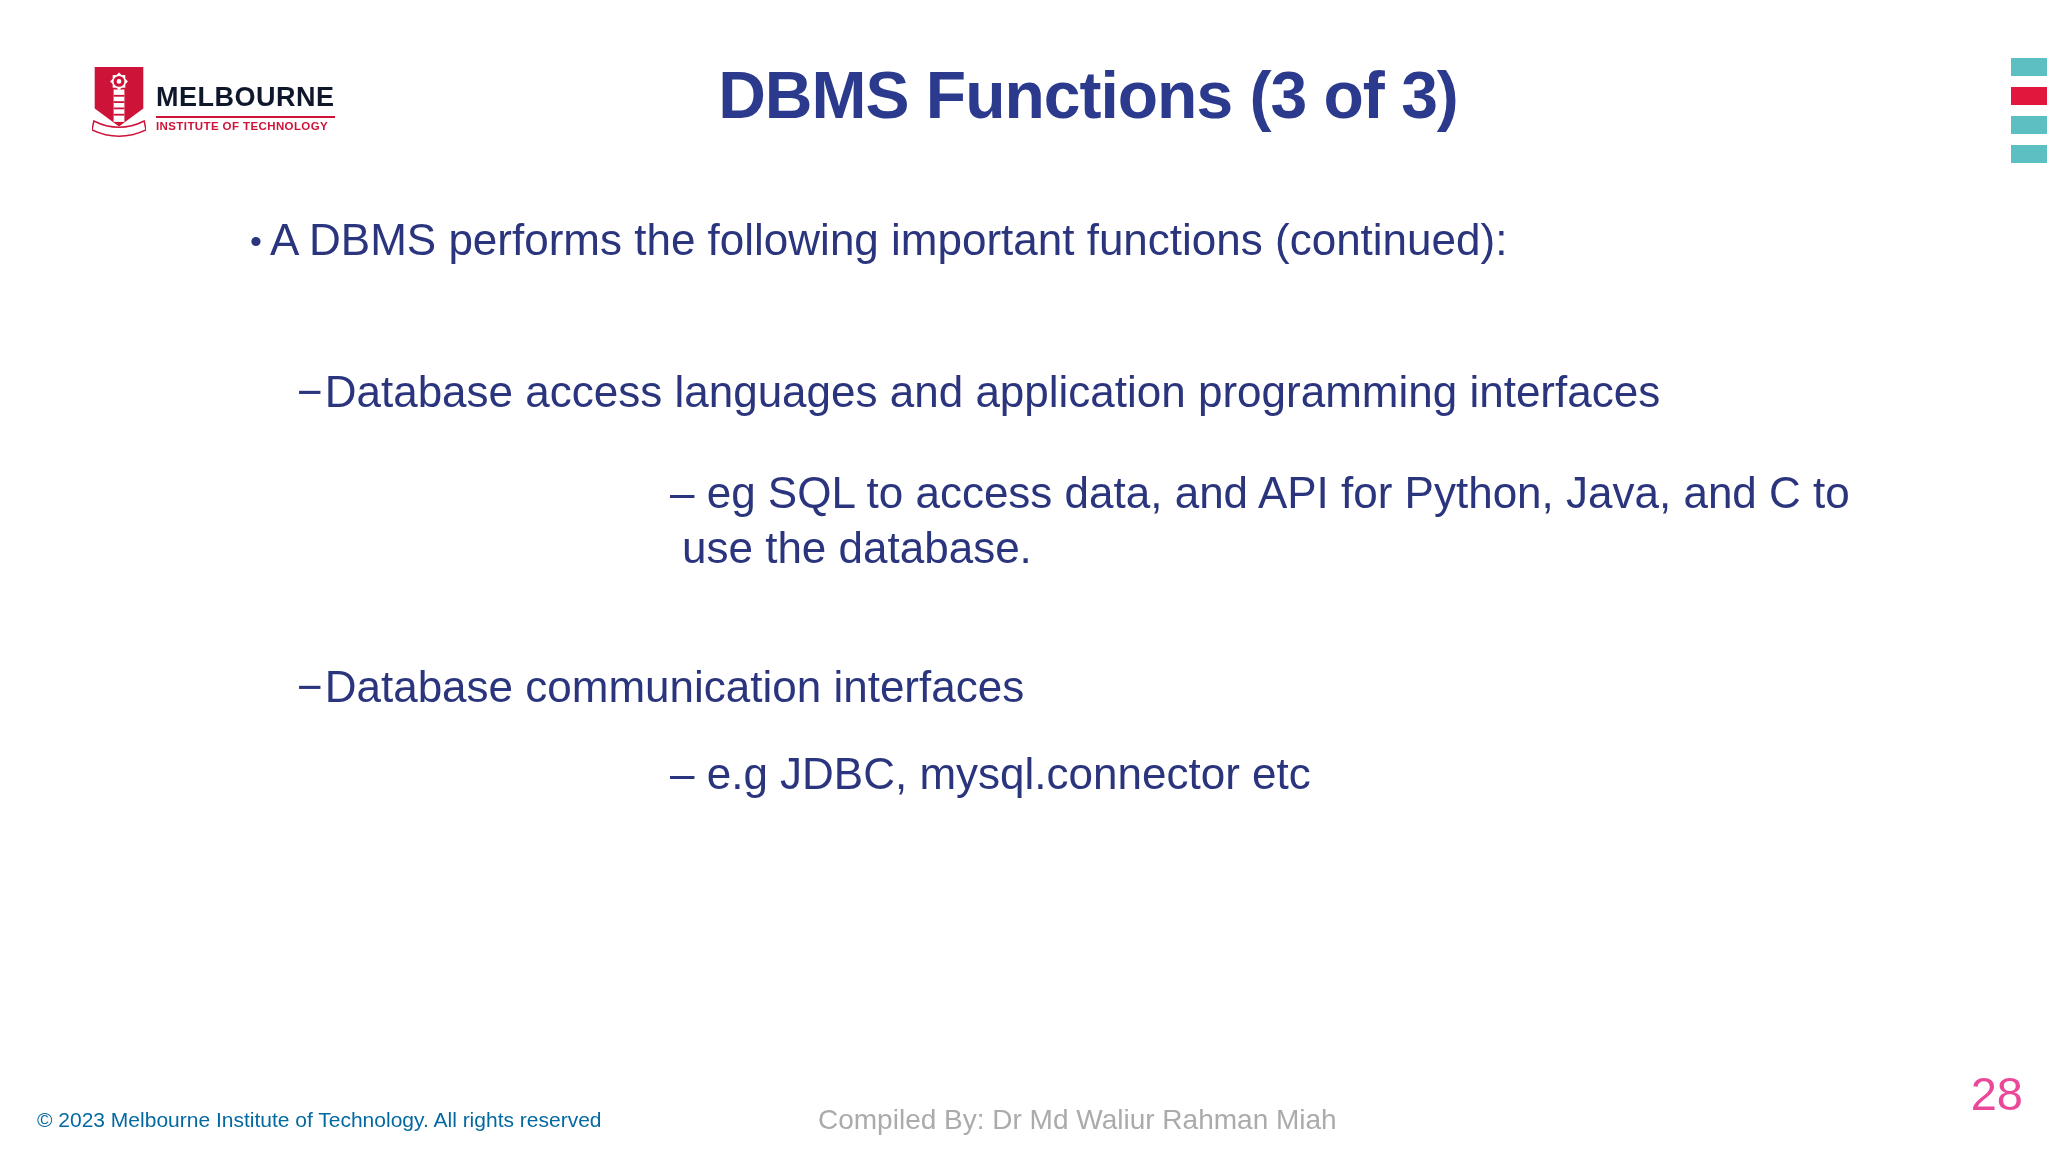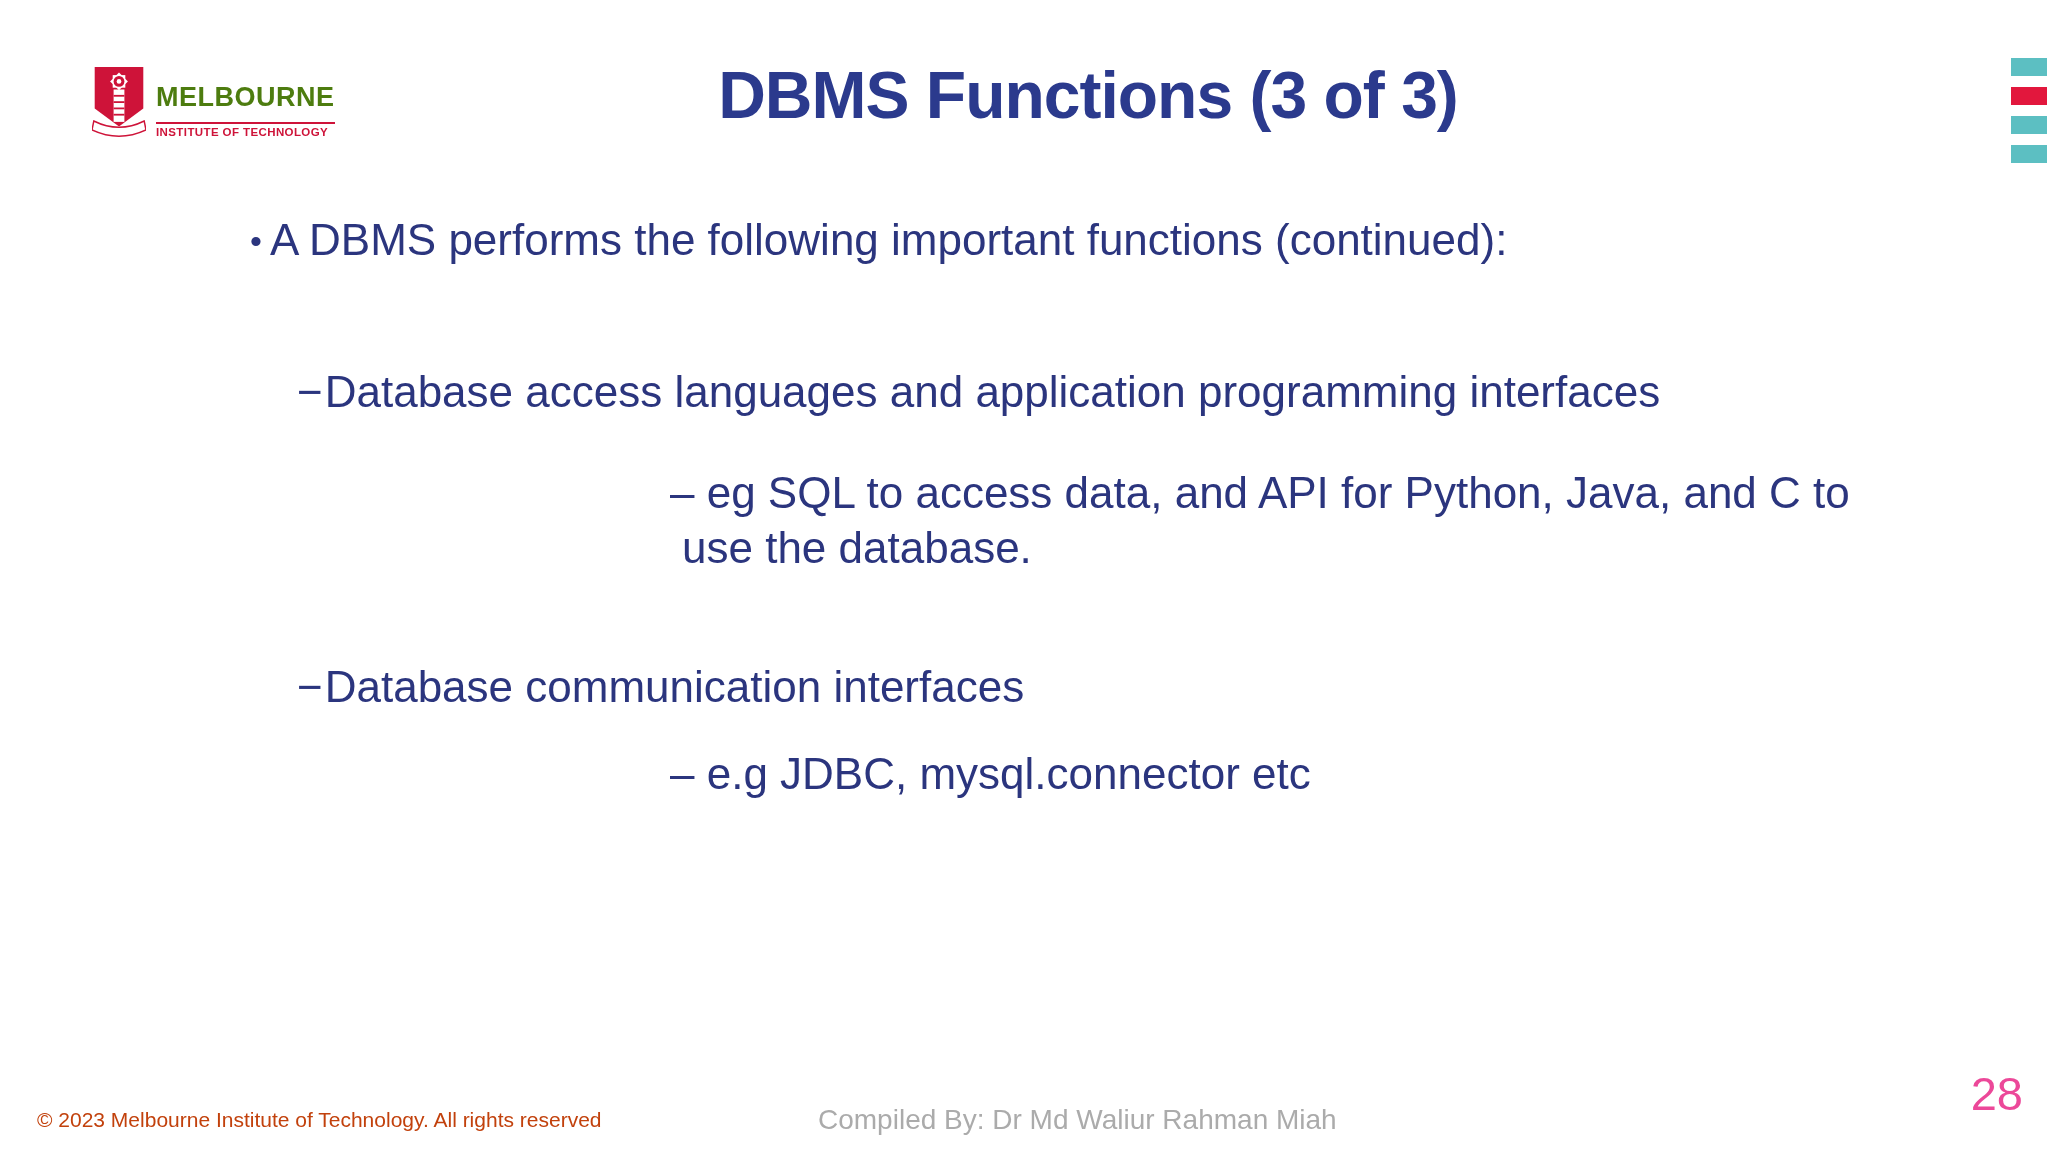--- a/index.html
+++ b/index.html
@@ -9,26 +9,26 @@
     background:#ffffff;
     font-family:"Liberation Sans", sans-serif;
     overflow:hidden;
   }
 
   
   .logo { position:absolute; left:92px; top:64px; display:flex; align-items:flex-start; }
   .logo-shield { width:54px; height:78px; }
   .logo-text { margin-left:10px; padding-top:20px; }
   .logo-name {
-    color:#4d7c0f; font-weight:bold; font-size:27px; line-height:27px;
+    color:#0f172a; font-weight:bold; font-size:27px; line-height:27px;
     letter-spacing:0.5px;
   }
   .logo-sub {
     color:#ce1339; font-weight:bold; font-size:11.5px; line-height:13px;
-    letter-spacing:0.4px; border-top:2px solid #ce1339; margin-top:11px; padding-top:2px;
+    letter-spacing:0.4px; border-top:2px solid #ce1339; margin-top:5px; padding-top:2px;
     white-space:nowrap;
   }
 
   
   .slide-title {
     position:absolute; left:404px; top:60px; width:1368px;
     text-align:center;
     font-size:66px; font-weight:bold; line-height:70px;
     color:#2b3a8d;
     letter-spacing:-1px;
@@ -49,21 +49,21 @@
   .sub1      { left:297px; top:364px; }
   .subsub1   { left:670px; top:465px; }
   .subsub1 .wrap-line { margin-left:12px; }
   .sub2      { left:297px; top:659px;text-align:center; }
   .subsub2   { left:670px; top:746px; }
   .dash { margin-right:2px; }
 
   
   .footer-copyright {
     position:absolute; left:37px; top:1108px;
-    font-size:21px; color:#c2410c; white-space:nowrap;
+    font-size:21px; color:#0369a1; white-space:nowrap;
   }
   .footer-compiled {
     position:absolute; left:818px; top:1104px;
     font-size:28px; color:#ababab; white-space:nowrap;
   }
   .page-number {
     position:absolute; right:25px; top:1066px;
     font-size:47px; color:#ec4899;
   }
 </style>

